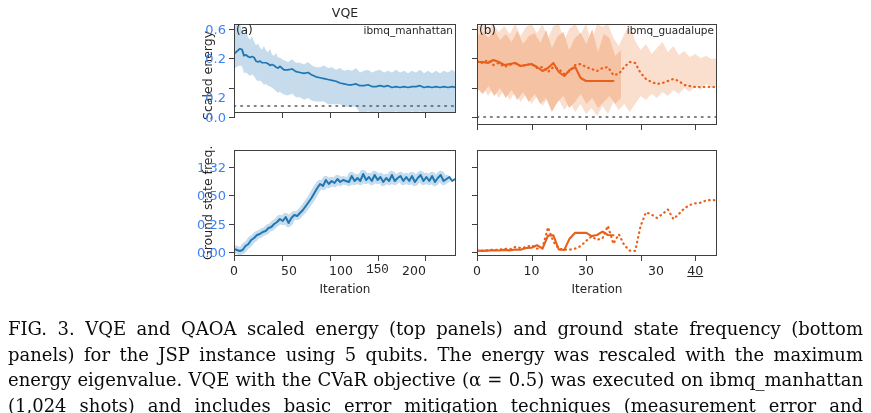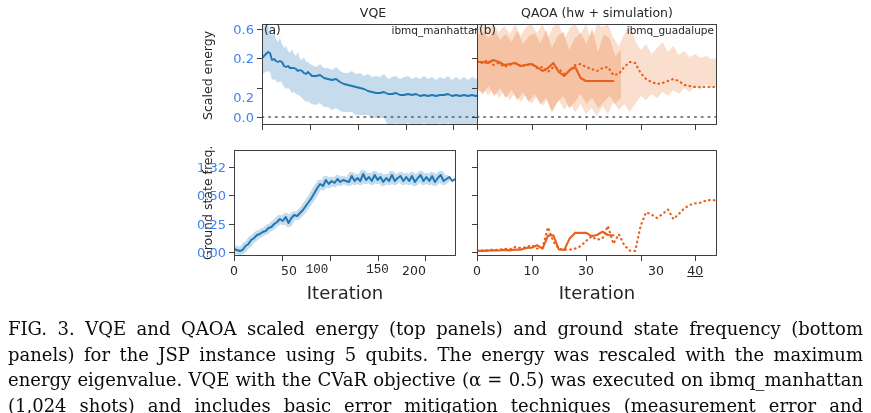--- a/index.html
+++ b/index.html
@@ -28,21 +28,21 @@
 
   
   .ytick{position:absolute;left:-5px;width:5px;height:1.1px;background:#3f3f3f;}
   .ytick-label{position:absolute;right:calc(100% + 8px);font-size:13px;color:#3b82f6;
     transform:translateY(-50%);white-space:nowrap;}
   .xtick{position:absolute;top:100%;width:1.1px;height:5px;background:#3f3f3f;}
   .xtick-label{position:absolute;top:calc(100% + 7px);font-size:12.5px;color:#262626;
     transform:translateX(-50%);white-space:nowrap;}
 
   .xaxis-label{position:absolute;width:100%;text-align:center;top:calc(100% + 26px);left:0;
-    font-size:18px;color:#262626;}
+    font-size:12px;color:#262626;}
   .yaxis-label{
     position:absolute;font-size:12.5px;color:#262626;white-space:nowrap;
     transform-origin:0 0;transform:rotate(-90deg);
   }
 
   svg.plot{position:absolute;left:0;top:0;width:100%;height:100%;display:block;}
 
   
   #caption{
     position:absolute;left:8px;top:316px;width:855px;
@@ -54,21 +54,21 @@
 </head>
 <body>
 
 <div id="figure">
 
   <div id="plot-region">
 
     <div class="yaxis-label" style="left:200px;top:120px;">Scaled energy</div>
     <div class="yaxis-label" style="left:200px;top:260px;">Ground state freq.</div>
 
-    <div class="axes" id="ax-a-top" style="left:234px;top:24px;width:222px;height:101px;margin-left:28px;">
+    <div class="axes" id="ax-a-top" style="left:234px;top:24px;width:222px;height:89px;">
       <svg class="plot" viewBox="0 0 222 101" preserveAspectRatio="none">
 
         <path fill="#c6dcec" stroke="none" d="M0,0 L2,2 L4,0 L6,0 L8,8 L10,12 L12,5 L14,15 L16,18 L18,14 L20,20 L22,24 L24,22 L26,27 L28,29 L30,25 L32,30 L34,32 L36,28 L38,35 L40,36 L42,33 L44,38 L46,38 L48,40 L50,41 L54,43 L58,40 L62,44 L66,44 L70,46 L74,43 L78,47 L82,49 L86,49 L90,47 L94,50 L98,49 L102,52 L106,50 L110,53 L114,52 L118,53 L122,50 L126,55 L130,53 L134,52 L138,55 L142,53 L146,52 L150,55 L154,53 L158,55 L162,52 L166,55 L170,53 L174,56 L178,53 L182,55 L186,52 L190,56 L194,53 L198,56 L202,53 L206,56 L210,53 L214,55 L218,52 L222,55
              L222,101 L218,101 L214,101 L210,101 L206,101 L202,101 L198,101 L194,101 L190,101 L186,99 L182,101 L178,99 L174,101 L170,101 L166,101 L162,99 L158,101 L154,101 L150,101 L146,99 L142,101 L138,101 L134,99 L130,101 L126,101 L122,94 L118,94 L114,94 L110,94 L106,91 L102,91 L98,91 L94,91 L90,88 L86,88 L82,88 L78,87 L74,84 L70,86 L66,83 L62,83 L58,79 L54,81 L50,80 L48,79 L46,77 L44,78 L42,76 L40,74 L38,72 L36,71 L34,70 L32,68 L30,69 L28,66 L26,64 L24,65 L22,63 L20,59 L18,57 L16,59 L14,57 L12,55 L10,56 L8,48 L6,47 L4,48 L2,49 L0,51 Z"></path>
 
         <polyline fill="none" stroke="#1f77b4" stroke-width="1.9" stroke-linejoin="round" stroke-linecap="round" points="0,34 2,32 4,30 6,28 8,29 10,36 12,35 14,37 16,38 18,37 20,38 22,42 24,43 26,42 28,44 30,44 32,44 34,45 36,47 38,46 40,47 42,49 44,50 46,48 48,50 50,52 54,52 58,51 62,54 66,55 70,56 74,55 78,58 82,60 86,61 90,62 94,63 98,64 102,65 106,67 110,68 114,69 118,69 122,68 126,70 130,70 134,69 138,71 142,71 146,70 150,71 154,70 158,72 162,71 166,72 170,71 174,72 178,71 182,71 186,70 190,72 194,71 198,72 202,71 206,72 210,71 214,72 218,71 222,72"></polyline>
 
         <line x1="0" y1="93" x2="222" y2="93" stroke="#5a5a5a" stroke-width="1.6" stroke-dasharray="1.6 5.2" stroke-linecap="round"></line>
       </svg>
       <div class="spine-frame"></div>
@@ -103,21 +103,20 @@
              L144,74 L138.2,80 L132.5,72 L126.7,78 L121,84 L115.2,74 L109.4,80 L103.7,70 L97.9,78 L92.2,84 L86.4,72 L80.6,78 L74.9,88 L69.1,74 L63.4,80 L57.6,70 L51.8,78 L46.1,68 L40.3,76 L34.6,66 L28.8,74 L23,64 L17.3,72 L11.5,62 L5.8,70 L0,64 Z"></path>
 
         <polyline fill="none" stroke="#e8601c" stroke-width="2.1" stroke-linejoin="round" stroke-linecap="round" points="0,38 5.5,38 11,39 16.4,36 21.8,38 27.3,41 32.7,40 38.2,39 43.6,42 49,41 54.5,40 60,43 65.5,47 71,44 76.4,39 81.8,48 87.3,52 92.7,46 98.2,43 103.6,54 109,57 114.5,57 120,57 125.5,57 130.9,57 136.4,57"></polyline>
 
         <polyline fill="none" stroke="#e8601c" stroke-width="2.2" stroke-linecap="round" stroke-dasharray="0.6 4.2" points="0,37 5.5,39 11,36 16.4,41 21.8,39 27.3,43 32.7,41 38.2,39 43.6,42 49,41 54.5,40 60,44 65.5,43 71,48 76.4,43 81.8,45 87.3,50 92.7,47 98.2,41 103.6,40 109,43 114.5,45 120,47 125.5,44 130.9,43 136.4,51 141.8,50 147.3,43 152.7,38 158.2,39 163.6,49 169,55 174.5,58 180,60 185.5,59 190.9,57 196.4,55 201.8,57 207.3,61 212.7,62 218.2,63 223.6,63 229.1,63 234.5,63 240,63"></polyline>
 
         <line x1="0" y1="93" x2="240" y2="93" stroke="#5a5a5a" stroke-width="1.6" stroke-dasharray="1.6 5.2" stroke-linecap="round"></line>
       </svg>
       <div class="spine-frame"></div>
 
-      <div class="axes-title">QAOA (hw + simulation)</div>
       <div class="panel-letter">(b)</div>
       <div class="device-tag">ibmq_guadalupe</div>
 
       <div class="ytick" style="top:93px;"></div>
       <div class="ytick" style="top:63.5px;"></div>
       <div class="ytick" style="top:34px;"></div>
       <div class="ytick" style="top:4.5px;"></div>
 
       <div class="xtick" style="left:0px;"></div>
       <div class="xtick" style="left:54.5px;"></div>
@@ -144,21 +143,21 @@
       <div class="ytick-label" style="top:45.4px;">0.50</div>
       <div class="ytick-label" style="top:17.1px;">1.32</div>
 
       <div class="xtick" style="left:0px;"></div>
       <div class="xtick" style="left:47.8px;"></div>
       <div class="xtick" style="left:95.7px;"></div>
       <div class="xtick" style="left:143.5px;"></div>
       <div class="xtick" style="left:191.4px;"></div>
       <div class="xtick-label" style="left:0px;">0</div>
       <div class="xtick-label" style="left:55px;">50</div>
-      <div class="xtick-label" style="left:83px;font-family:Liberation Mono, monospace;">100</div>
+      <div class="xtick-label" style="left:107px;">100</div>
       <div class="xtick-label" style="left:143.5px;font-family:Liberation Mono, monospace;">150</div>
       <div class="xtick-label" style="left:180px;">200</div>
 
       <div class="xaxis-label">Iteration</div>
     </div>
 
     <div class="axes" id="ax-b-bot" style="left:477px;top:150px;width:240px;height:106px;">
       <svg class="plot" viewBox="0 0 240 106" preserveAspectRatio="none">
 
         <polyline fill="none" stroke="#e8601c" stroke-width="2.1" stroke-linejoin="round" stroke-linecap="round" points="0,100.6 5.5,100.9 11,100.6 16.4,100.3 21.8,100.5 27.3,99.9 32.7,100.4 38.2,99.5 43.6,99.7 49,98.0 54.5,97.7 60,95.2 65.5,98.6 71,85.6 76.4,85.3 81.8,99.5 87.3,99.9 92.7,88.4 98.2,82.7 103.6,82.9 109,82.7 114.5,86.1 120,85.0 125.5,81.6 130.9,85.0 136.4,85.3"></polyline>

